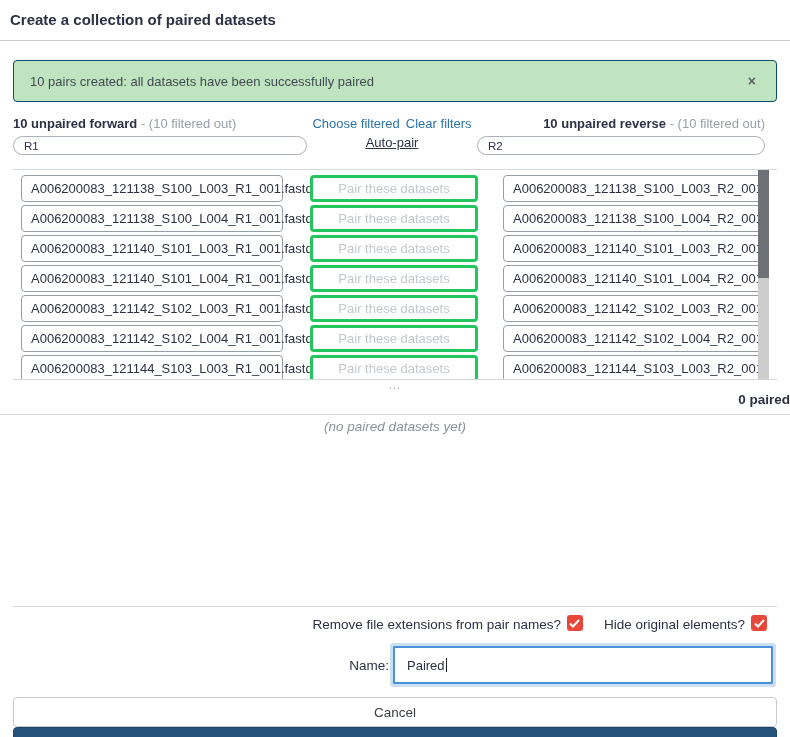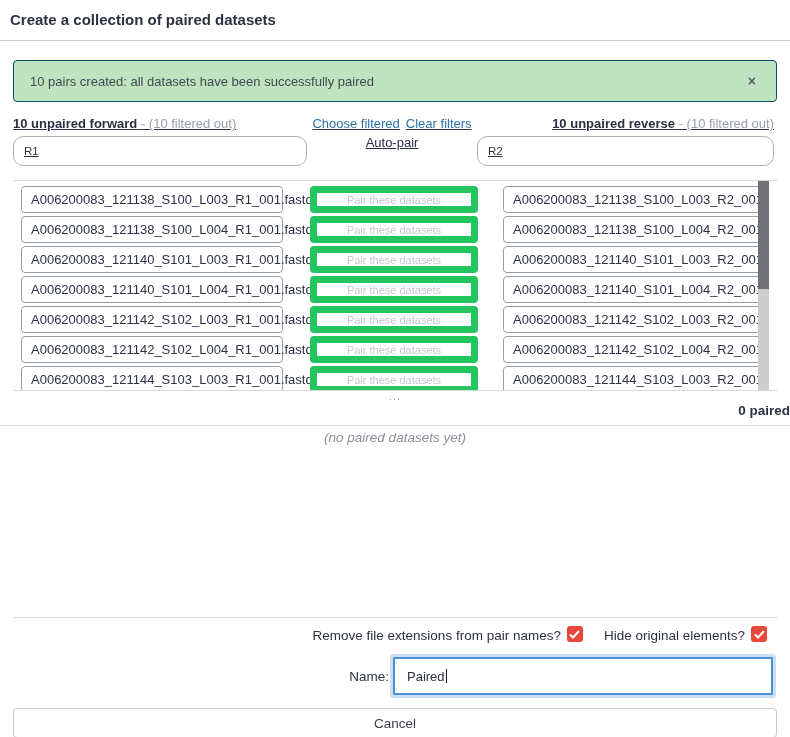--- a/index.html
+++ b/index.html
@@ -9,47 +9,47 @@
   .modal-header { padding: 11px 10px 12px 10px; border-bottom: 1px solid #c9ccd0; }
   .modal-title { font-size: 15px; font-weight: bold; color: #2c3143; }
 
   .alert-success { margin: 19px 13px 0 13px; height: 42px; background: #c1e4c0;
     border: 1px solid #0c4a6e; border-radius: 4px; display: flex; align-items: center;
     padding: 0 16px; font-size: 13px; color: #404a52; }
   .alert-msg { flex: 1; }
   .alert-close { color: #5a6067; font-size: 14px; font-weight: bold; cursor: pointer;
     line-height: 1; padding: 2px 4px; }
 
-  .filter-row { margin: 14px 16px 0 13px; display: flex; text-decoration: underline; }
+  .filter-row { margin: 14px 25px 0 13px; display: flex; }
   .col-forward { width: 294px; }
   .col-center { width: 170px; text-align: center; font-size: 13px; }
   .col-reverse { flex: 1; text-align: right; }
   .col-label { font-size: 13px; line-height: 16px; white-space: nowrap; }
   .col-label b { font-weight: bold; color: #2c3143; }
   .col-label .muted { color: #9aa0a8; }
-  .filter-input { margin-top: 4px; width: 100%; height: 30px; border: 1px solid #abb1b9;
+  .filter-input { margin-top: 4px; width: 100%; height: 19px; border: 1px solid #abb1b9;
     border-radius: 10px; font-family: inherit; font-size: 11.5px; color: #2c3143;
     padding: 0 10px; outline: none; display: block; }
   .link-blue { color: #2b73ab; text-decoration: none; cursor: pointer; }
   .link-row { line-height: 16px; }
   .link-row .gap { display: inline-block; width: 6px; }
   .autopair { display: inline-block; margin-top: 3px; color: #2c3143;
     text-decoration: underline; cursor: pointer; }
 
   .unpaired-list { position: relative; margin: 14px 13px 0 13px; height: 211px;
     overflow: hidden; border-top: 1px solid #d5d8db; border-bottom: 1px solid #d5d8db;
     padding: 5px 0 0 8px; }
   .pair-row { display: flex; height: 27px; margin-bottom: 3px; }
   .cell-forward { width: 289px; }
   .ds-box { height: 27px; line-height: 25px; border: 1px solid #979da5; border-radius: 4px;
     background: #fff; font-size: 13px; color: #2c3143; white-space: nowrap;
     padding-left: 9px; cursor: pointer; }
   .cell-forward .ds-box { width: 262px; overflow: visible; }
-  .pair-btn { width: 168px; height: 27px; border: 7px solid #22c55e; border-radius: 4px;
-    background: #fff; color: #c3c8cf; font-size: 11px; font-family: inherit;
+  .pair-btn { width: 168px; height: 27px; border: 3px solid #22c55e; border-radius: 4px;
+    background: #fff; color: #c3c8cf; font-size: 13px; font-family: inherit;
     margin-right: 25px; cursor: pointer; }
   .cell-reverse { width: 255px; overflow: hidden; }
   .cell-reverse .ds-box { width: 262px; overflow: hidden; }
   .v-scrollbar { position: absolute; top: 0; bottom: 0; right: 8px; width: 11px;
     background: #cdcdcd; }
   .v-thumb { position: absolute; top: 0; left: 0; width: 11px; height: 108px;
     background: #6e7176; cursor: grab; }
 
   .ellipsis-row { text-align: center; color: #9aa0a8; font-size: 11px; line-height: 7px;
     margin-top: 2px; letter-spacing: 1px; }

